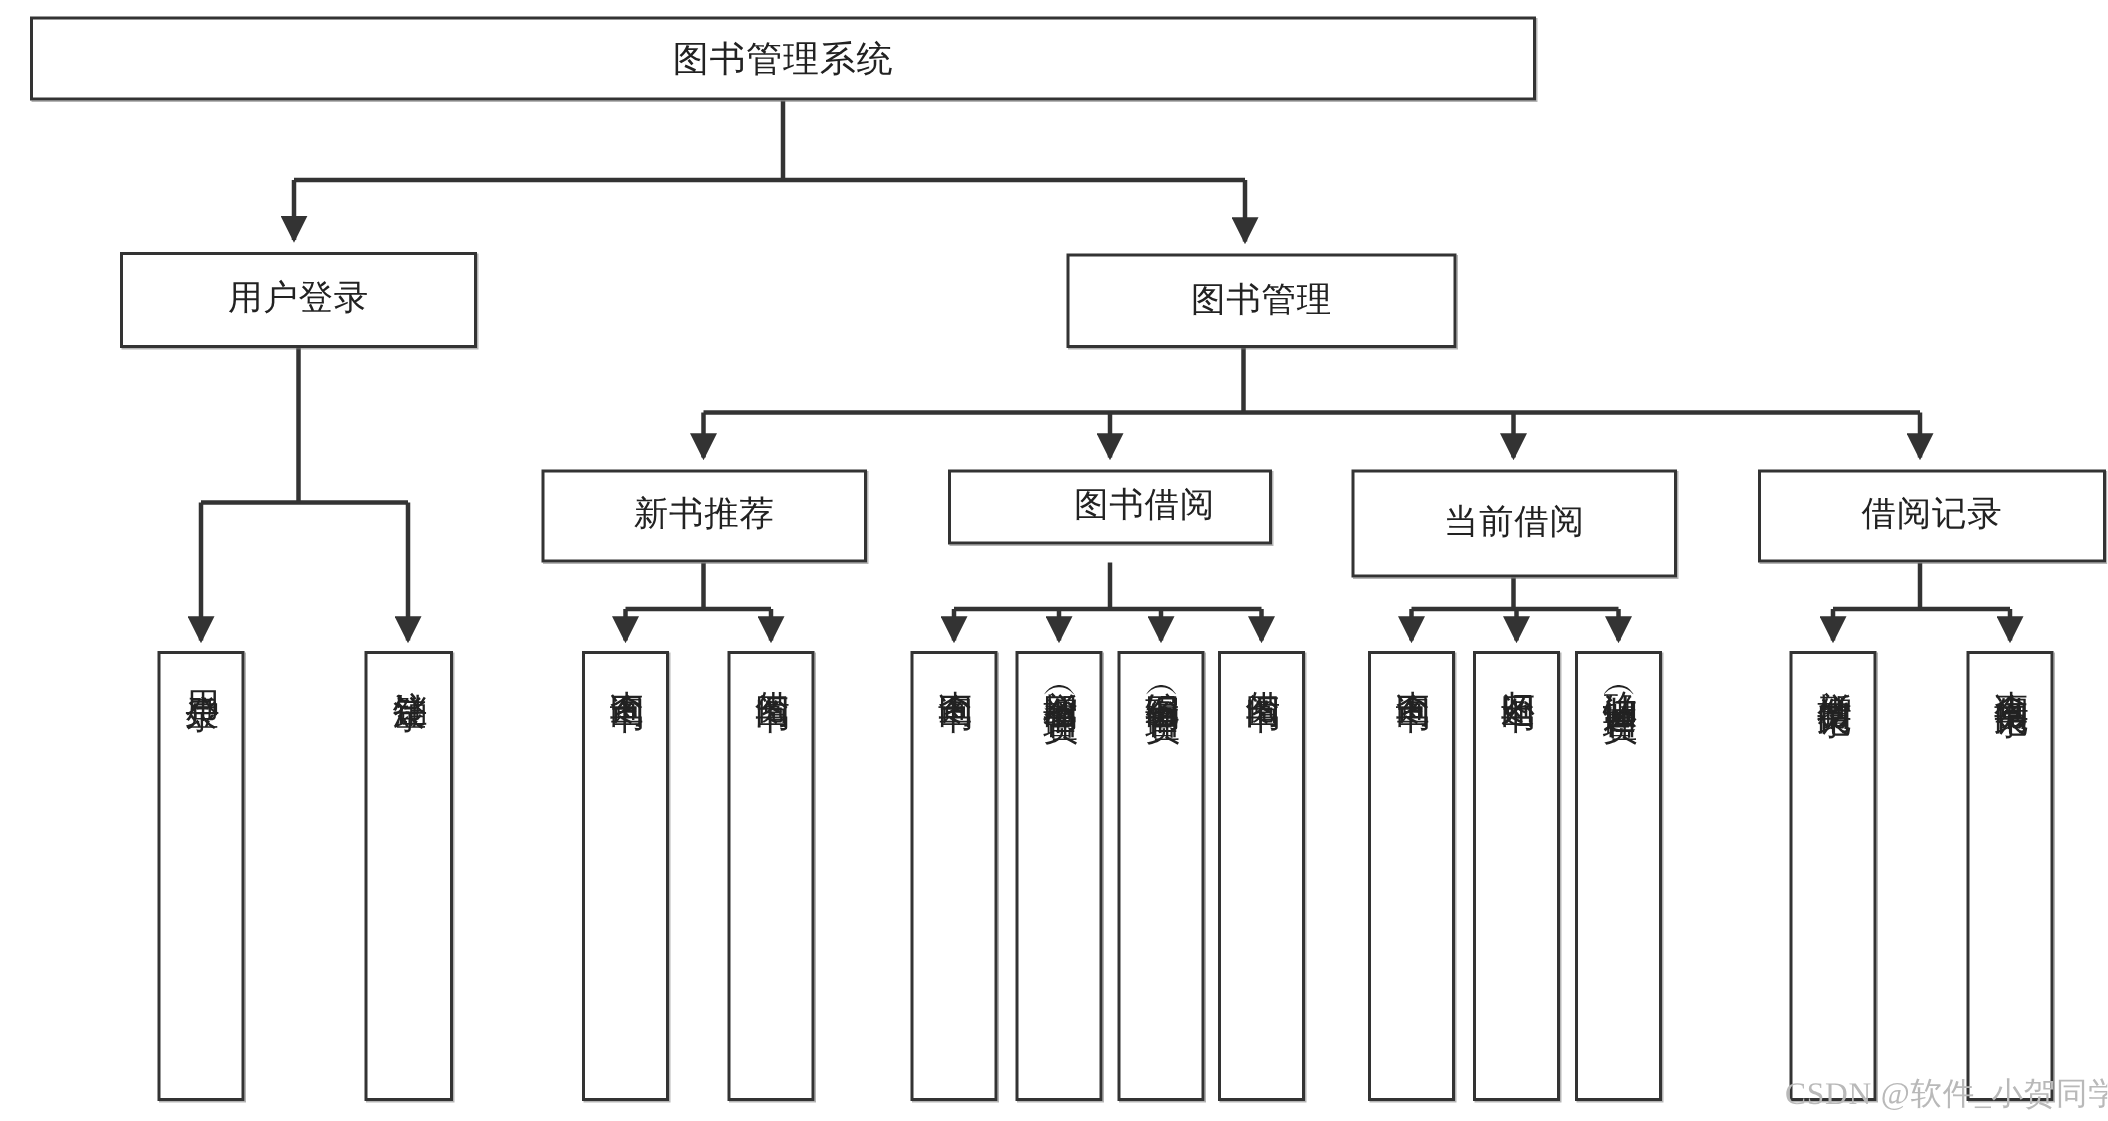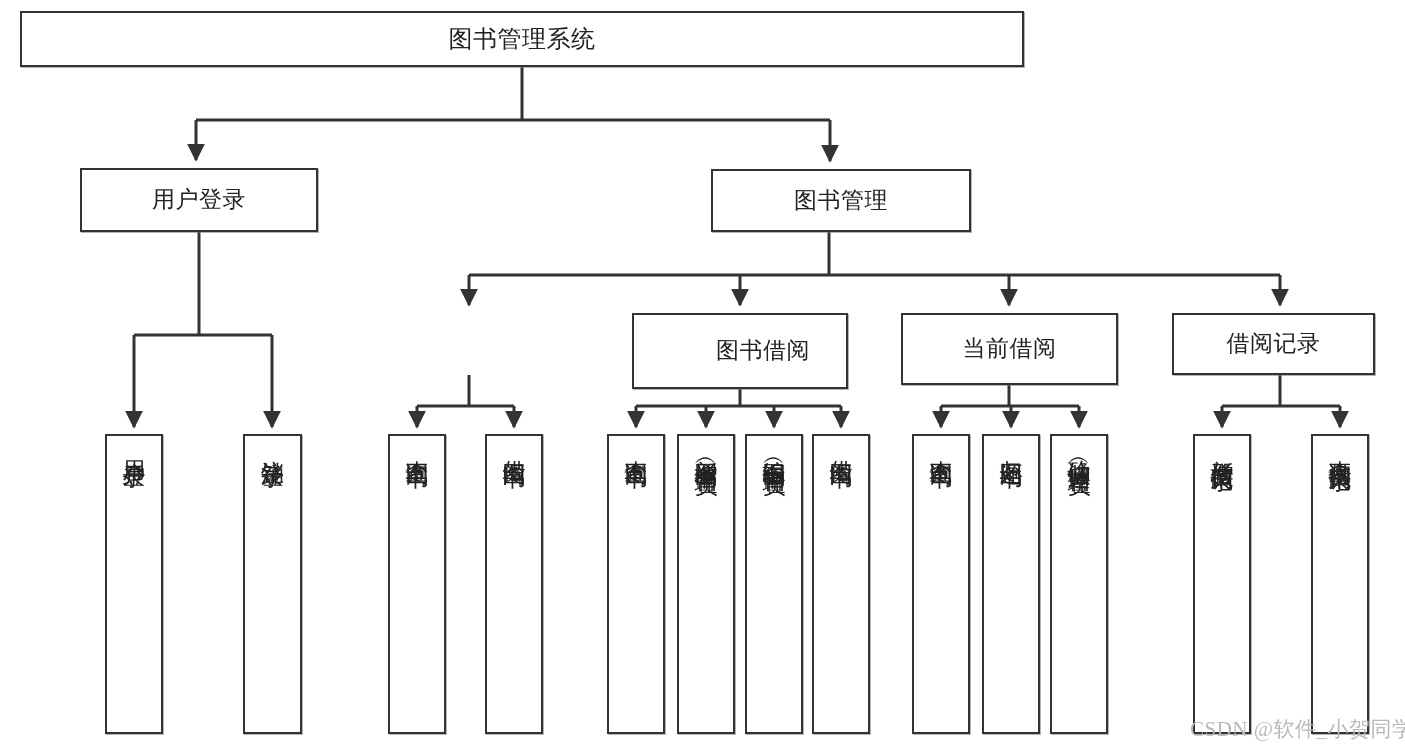--- a/index.html
+++ b/index.html
@@ -131,27 +131,30 @@
     <span class="label">图书管理系统</span>
   </div>
 
   <div class="node horiz" style="left:80px; top:168px; width:238px; height:64px;">
     <span class="label">用户登录</span>
   </div>
   <div class="node horiz" style="left:711px; top:169px; width:260px; height:63px;">
     <span class="label">图书管理</span>
   </div>
 
-  <div class="node horiz" style="left:632px; top:313px; width:216px; height:76px;padding-left:46px;">
+  <div class="node horiz" style="left:361px; top:313px; width:217px; height:62px;">
+    <span class="label">新书推荐</span>
+  </div>
+  <div class="node horiz" style="left:632px; top:313px; width:216px; height:50px;padding-left:46px;">
     <span class="label">图书借阅</span>
   </div>
   <div class="node horiz" style="left:901px; top:313px; width:217px; height:72px;">
     <span class="label">当前借阅</span>
   </div>
-  <div class="node horiz" style="left:1172px; top:313px; width:203px; height:62px;">
+  <div class="node horiz" style="left:1172px; top:313px; width:232px; height:62px;">
     <span class="label">借阅记录</span>
   </div>
 
   <div class="node vert" style="left:105px; top:434px; width:58px; height:300px;">
     <span class="label">用户登录</span>
   </div>
   <div class="node vert" style="left:243px; top:434px; width:59px; height:300px;">
     <span class="label">注销登录</span>
   </div>
 

